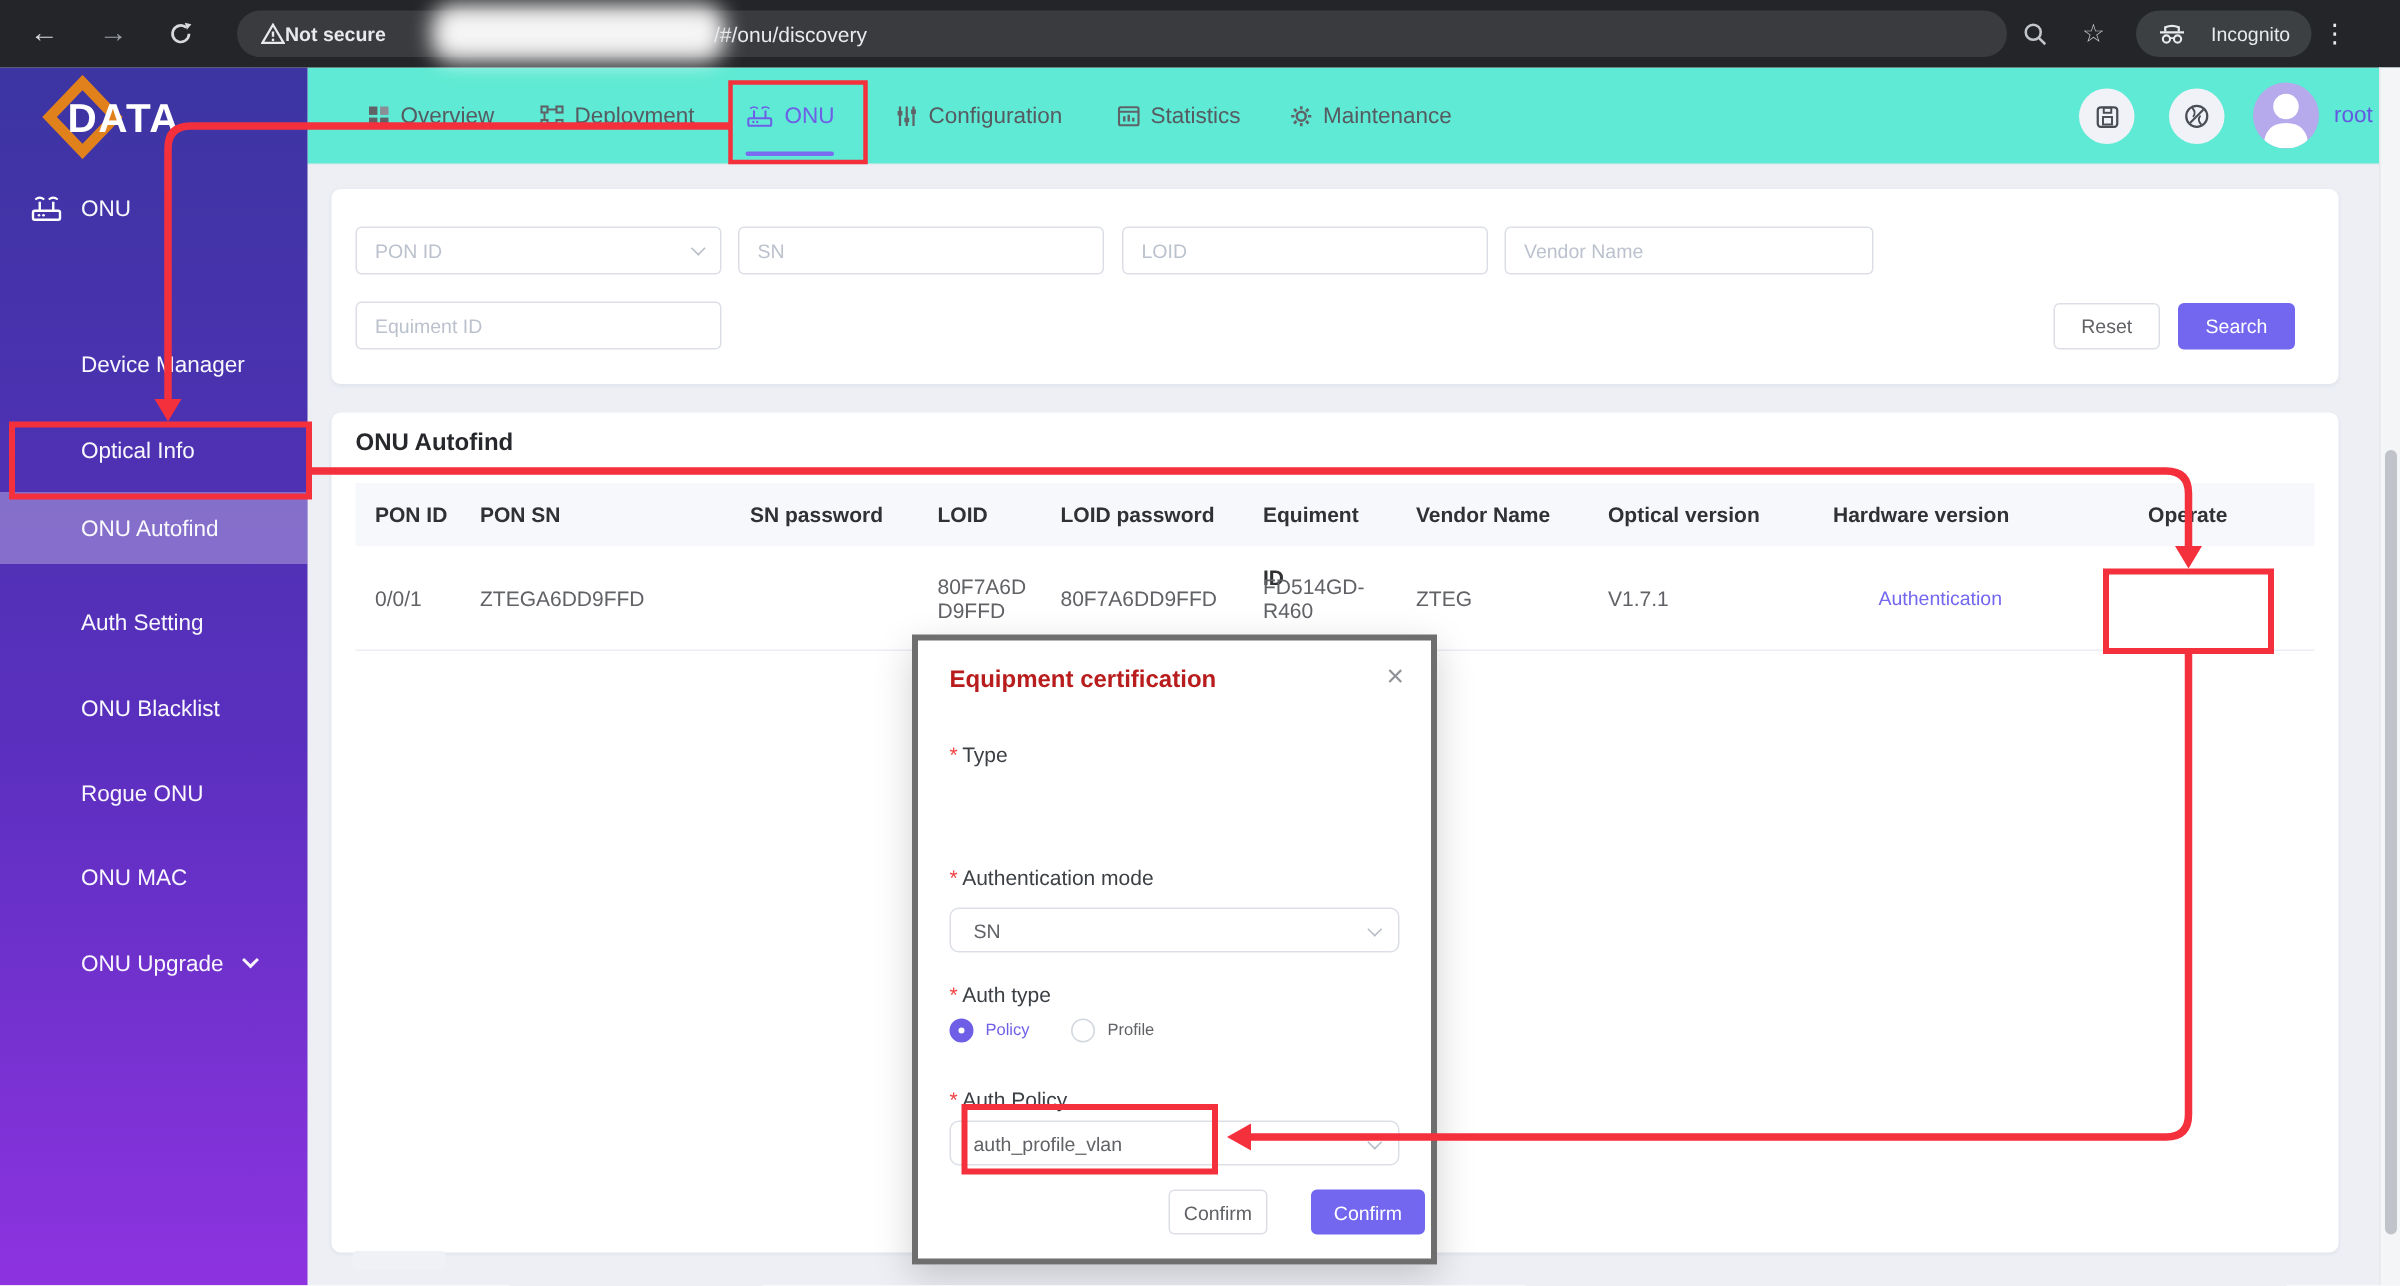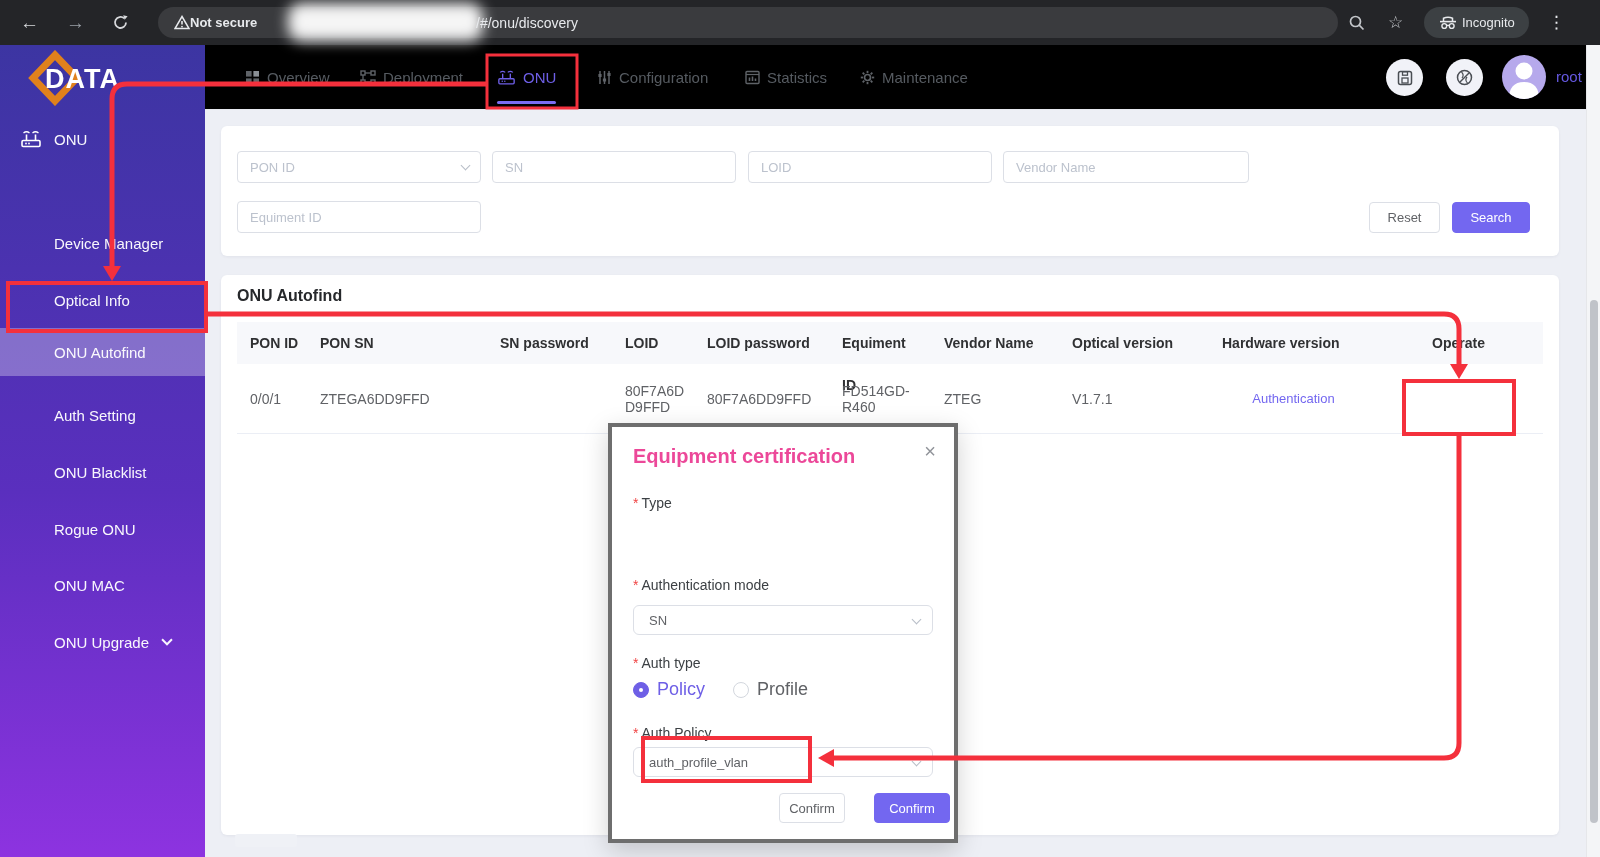--- a/index.html
+++ b/index.html
@@ -10,34 +10,34 @@
   .browser-bar { position:absolute; left:0; top:0; width:1600px; height:45px; background:#242528; z-index:10; }
   .bnav { position:absolute; top:0; height:45px; display:flex; align-items:center; color:#d7d9dc; font-size:19px; }
   .bnav.back { left:20px; } .bnav.fwd { left:66px; color:#9aa0a6; } .bnav.rld { left:112px; }
   .omnibox { position:absolute; left:158px; top:7px; width:1180px; height:31px; border-radius:16px; background:#3a3b3e; display:flex; align-items:center; color:#e8eaed; }
   .warn-svg { margin-left:16px; }
   .notsecure { font-size:13px; font-weight:bold; color:#e8eaed; margin-left:0; }
   .blur-blob { position:absolute; left:130px; top:-4px; width:195px; height:38px; background:rgba(255,255,255,0.95); border-radius:14px; filter:blur(7px); }
   .urltext { position:absolute; left:318px; font-size:14px; color:#e8eaed; }
   .bicon { position:absolute; top:0; height:45px; display:flex; align-items:center; color:#c3c6ca; }
   .bicon.zoomi { left:1348px; } .bicon.star { left:1388px; font-size:17px; }
-  .incog { position:absolute; left:1424px; top:7px; height:31px; padding:0 14px; border-radius:16px; background:#3c4043; display:flex; align-items:center; gap:4px; color:#e8eaed; font-size:13px; }
+  .incog { position:absolute; left:1424px; top:7px; height:31px; padding:0 14px; border-radius:16px; background:#3c4043; display:flex; align-items:center; gap:16px; color:#e8eaed; font-size:13px; }
   .bicon.dots { left:1548px; font-size:17px; color:#e8eaed; }
 
   
   .sidebar { position:absolute; left:0; top:45px; width:205px; height:812px; background:linear-gradient(180deg,#3c35a2 0%,#5a2fbe 55%,#8d33e0 100%); z-index:6; }
   .logo { position:absolute; left:0; top:0; width:205px; height:65px; display:flex; align-items:center; justify-content:center; }
   .side-item { position:absolute; left:0; width:205px; height:48px; display:flex; align-items:center; color:rgba(255,255,255,0.96); font-size:15px; cursor:pointer; }
   .side-item .lbl { margin-left:54px; }
   .side-item.root-item .lbl { margin-left:20px; }
   .side-item.active { background:rgba(255,255,255,0.30); }
   .chev { display:inline-block; width:8px; height:8px; border-right:2px solid rgba(255,255,255,0.95); border-bottom:2px solid rgba(255,255,255,0.95); transform:rotate(45deg); margin-left:14px; margin-top:-4px; }
 
   
-  .topnav { position:absolute; left:205px; top:45px; right:0; height:65px; background:#000000; border-bottom:1px solid #e7e9f0; z-index:5; }
+  .topnav { position:absolute; left:205px; top:45px; right:0; height:65px; background:#5eead4; border-bottom:1px solid #e7e9f0; z-index:5; }
   .tab { position:absolute; top:0; height:65px; display:flex; align-items:center; gap:7px; font-size:15px; color:#565b61; cursor:pointer; }
   .tab.active { color:#6e5fe6; }
   .tab .underline { position:absolute; left:0; bottom:6px; width:100%; height:3px; background:#7a6cf0; border-radius:2px; }
   .circ-btn { position:absolute; top:14px; width:37px; height:37px; border-radius:50%; background:#f1f2f8; display:flex; align-items:center; justify-content:center; cursor:pointer; }
   .avatar { position:absolute; top:10px; width:44px; height:44px; border-radius:50%; background:#b6a9ec; overflow:hidden; cursor:pointer; }
   .uname { position:absolute; top:23px; font-size:15px; color:#6558e0; }
 
   
   .content { position:absolute; left:205px; top:110px; right:0; bottom:0; background:#edeff5; }
   .card { position:absolute; background:#fff; border-radius:6px; box-shadow:0 1px 3px rgba(30,30,60,0.06);padding-left:43px; }
@@ -60,28 +60,28 @@
   .td { font-size:14px; color:#606266; display:flex; align-items:center; padding-left:13px; word-break:break-all; }
   .c0{width:70px;} .c1{width:180px;} .c2{width:125px;} .c3{width:82px;} .c4{width:135px;}
   .c5{width:102px; padding-right:12px;} .c6{width:128px;} .c7{width:150px;} .c8{width:165px;}
   .c9{width:169px; padding-left:0; justify-content:center; text-align:center;}
   .th.c9{ padding-left:0; text-align:center; }
   .auth-link { color:#7367f0; font-size:13px; cursor:pointer; }
   .pag-ghost { position:absolute; left:30px; top:724px; width:62px; height:13px; background:#eff1f6; border-radius:3px; }
 
   
   .modal { position:absolute; left:608px; top:423px; width:350px; height:420px; background:#fff; border:4px solid #6e6e6e; z-index:40; box-shadow:0 8px 24px rgba(0,0,0,0.18); }
-  .m-title { position:absolute; left:21px; top:18px; font-size:20px; font-weight:bold; color:#ec4899; }
+  .m-title { position:absolute; left:21px; top:18px; font-size:16px; font-weight:bold; color:#b91c1c; }
   .m-close { position:absolute; right:18px; top:14px; font-size:20px; color:#909399; cursor:pointer; line-height:1; }
   .m-label { position:absolute; left:21px; font-size:14px; color:#3c4044; }
   .req { color:#f04444; margin-right:3px; }
   .msel { position:absolute; left:21px; width:300px; height:30px; border:1px solid #dcdfe6; border-radius:6px; font-size:13px; color:#606266; display:flex; align-items:center; padding-left:15px; cursor:pointer; background:#fff; }
   .msel .chev-g { top:10px; }
   .radio-row { position:absolute; left:21px; display:flex; align-items:center; gap:28px; }
-  .radio-opt { display:flex; align-items:center; gap:8px; font-size:18px; cursor:pointer; }
+  .radio-opt { display:flex; align-items:center; gap:8px; font-size:11px; cursor:pointer; }
   .rdot { width:16px; height:16px; border-radius:50%; }
   .rdot.on { background:#6e5fe6; border:1px solid #6e5fe6; position:relative; }
   .rdot.on::after { content:""; position:absolute; left:5px; top:5px; width:4px; height:4px; border-radius:50%; background:#fff; }
   .rdot.off { background:#fff; border:1px solid #d3d7de; }
   .radio-opt.sel { color:#6e5fe6; } .radio-opt.uns { color:#606266; }
   .m-btn { position:absolute; height:30px; border-radius:4px; font-size:13px; display:flex; align-items:center; justify-content:center; cursor:pointer; }
 
   
   .sb-track { position:absolute; right:0; top:45px; width:14px; bottom:0; background:#f4f5f7; border-left:1px solid #e6e7ea; z-index:30; }
   .sb-thumb { position:absolute; left:3px; width:8px; top:255px; height:523px; border-radius:4px; background:#c0c3c9; }

